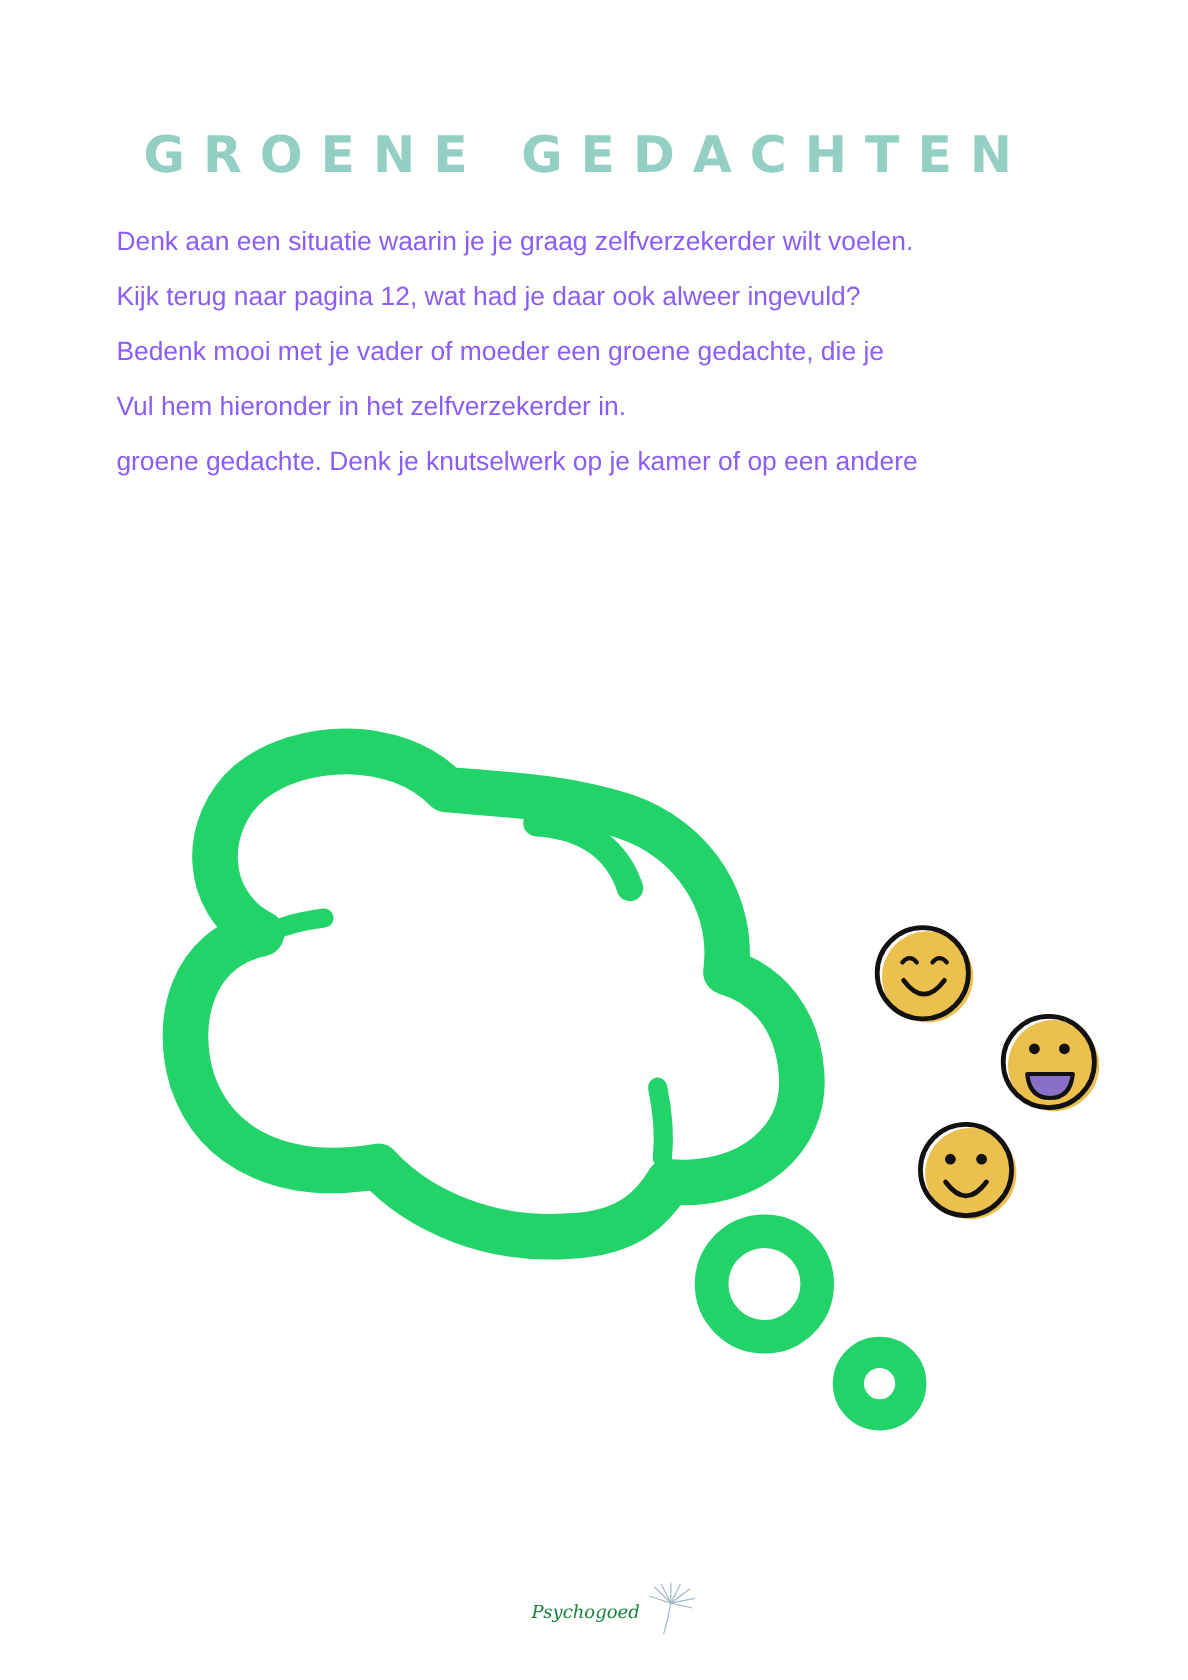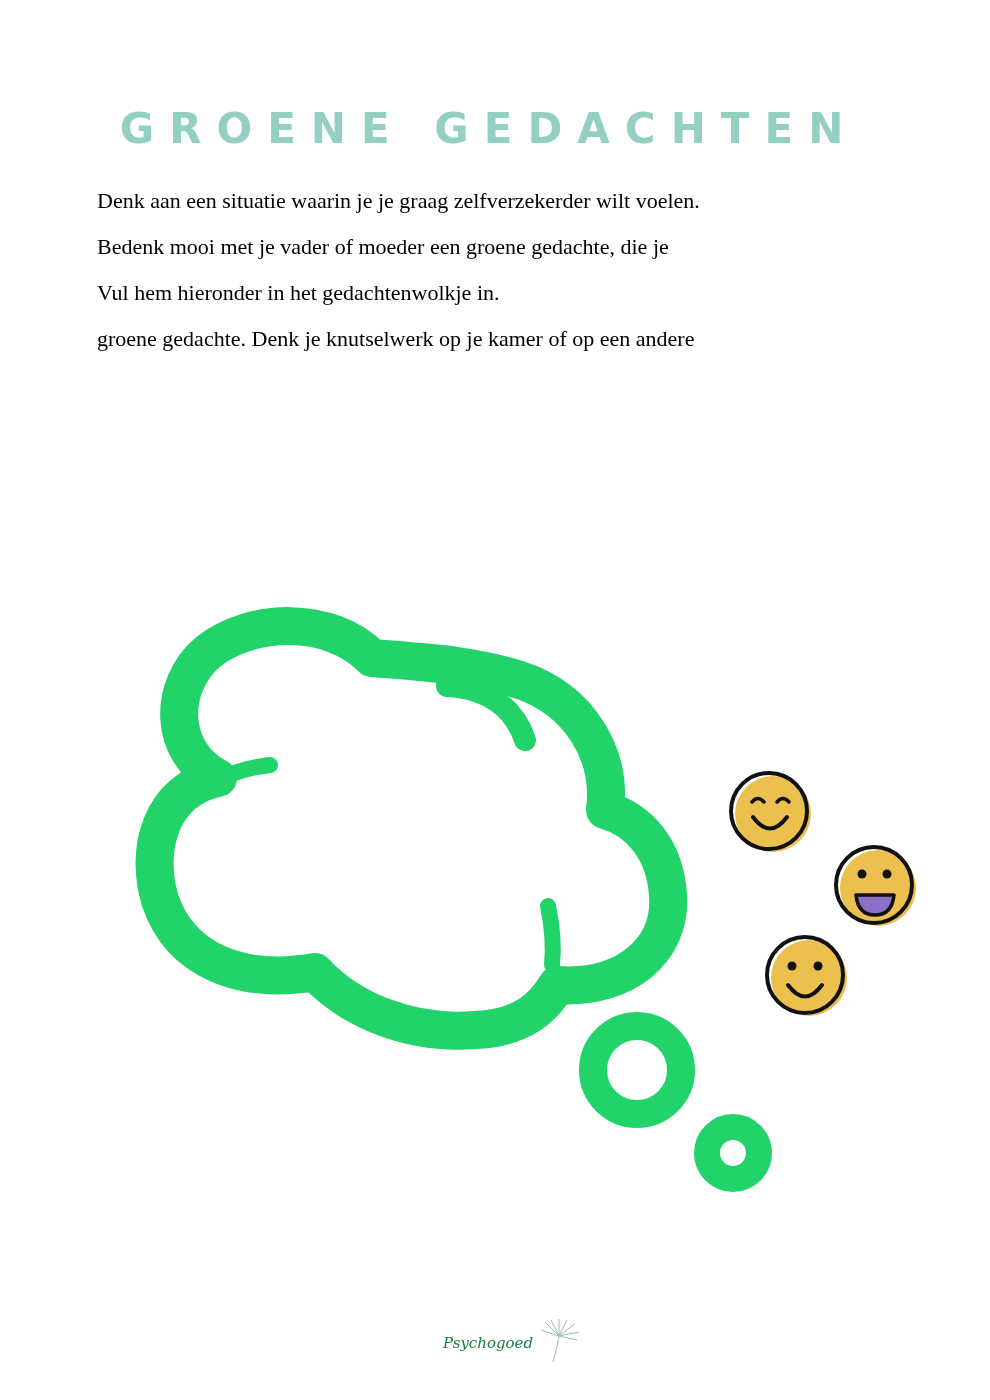--- a/index.html
+++ b/index.html
@@ -4,42 +4,43 @@
 <style>
   html, body { margin: 0; padding: 0; background: #ffffff; }
   body { width: 990px; height: 1400px; position: relative; overflow: hidden; }
   .title {
     position: absolute; left: 0; top: 104px; width: 954px; text-align: center;
     font-family: "DejaVu Sans", sans-serif; font-weight: bold; font-size: 42px;
     letter-spacing: 15px; color: #93cfc2; margin: 0; padding-left: 24px; box-sizing: border-box;
   }
   .body-text {
     position: absolute; left: 97px; top: 178px; width: 820px;
-    font-family: Liberation Serif, serif; font-size: 22px; color: #000000;
+    font-family: Liberation Sans, sans-serif; font-size: 22px; color: #8b5cf6;
     line-height: 46px; margin: 0;
   }
   .body-text p { margin: 0; }
   .art { position: absolute; left: 0; top: 0; }
   .logo {
     position: absolute; left: 440px; top: 1318px; width: 150px; height: 50px;
   }
   .logo-text {
     position: absolute; left: 3px; top: 16px;
     font-family: "DejaVu Serif", serif; font-style: italic; font-size: 15px; color: #15803d;
   }
 </style>
 </head>
 <body>
 
 <h1 class="title">GROENE GEDACHTEN</h1>
 
 <div class="body-text">
   <p>Denk aan een situatie waarin je je graag zelfverzekerder wilt voelen.</p>
+  <p>Kijk terug naar pagina 12, wat had je daar ook alweer ingevuld?</p>
   <p>Bedenk mooi met je vader of moeder een groene gedachte, die je</p>
-  <p>Vul hem hieronder in het gedachtenwolkje in.</p>
+  <p>Vul hem hieronder in het zelfverzekerder in.</p>
   <p>groene gedachte. Denk je knutselwerk op je kamer of op een andere</p>
 </div>
 
 <svg class="art" width="990" height="1400" viewBox="0 0 990 1400">
 
   <g fill="none" stroke="#22d36a" stroke-width="38" stroke-linecap="round" stroke-linejoin="round">
     <path d="M372 658
              C330 615 250 618 208 652
              C168 686 168 752 218 778
              C160 790 145 850 160 900

